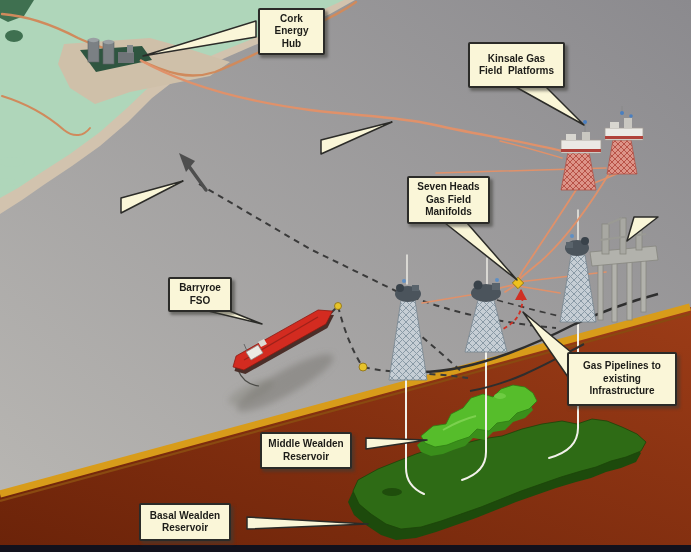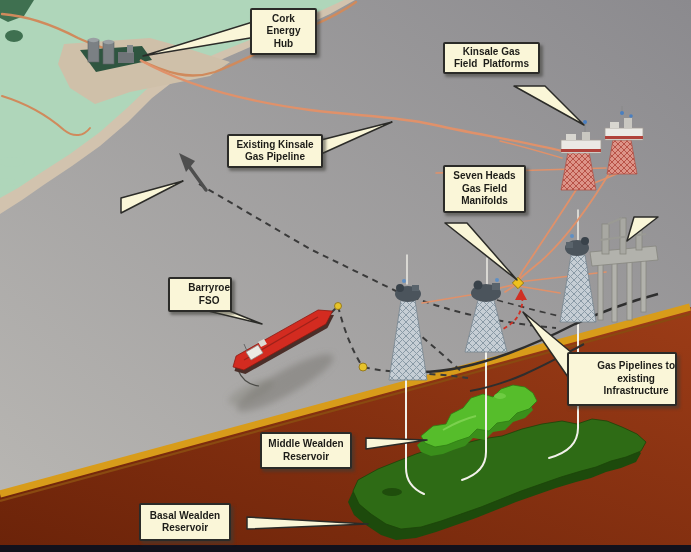--- a/index.html
+++ b/index.html
@@ -226,43 +226,39 @@
     <polygon points="121,198 121,213 183,181"></polygon>
     <polygon points="445,223 467,223 517,280"></polygon>
     <polygon points="634,217 658,217 627,241"></polygon>
     <polygon points="204,310 227,310 262,324"></polygon>
     <polygon points="572,353 568,377 523,312"></polygon>
     <polygon points="366,438 366,449 427,440"></polygon>
     <polygon points="247,517 247,529 368,524"></polygon>
   </g>
 </svg>
 
-<div class="callout" style="left:250px;top:8px;width:67px;height:47px;">
+<div class="callout" style="left:258px;top:8px;width:67px;height:47px;">
   <span class="callout-text">Cork
 Energy
 Hub</span>
 </div>
-<div class="callout" style="left:443px;top:42px;width:97px;height:32px;">
+<div class="callout" style="left:468px;top:42px;width:97px;height:46px;">
   <span class="callout-text">Kinsale Gas
 Field  Platforms</span>
 </div>
-<div class="callout" style="left:227px;top:134px;width:96px;height:34px;">
-  <span class="callout-text">Existing Kinsale
-Gas Pipeline</span>
-</div>
-<div class="callout" style="left:407px;top:165px;width:83px;height:48px;margin-left:36px;">
+<div class="callout" style="left:407px;top:176px;width:83px;height:48px;">
   <span class="callout-text">Seven Heads
 Gas Field
 Manifolds</span>
 </div>
-<div class="callout" style="left:168px;top:277px;width:64px;height:35px;justify-content:flex-end;">
+<div class="callout" style="left:168px;top:277px;width:64px;height:35px;">
   <span class="callout-text">Barryroe
 FSO</span>
 </div>
-<div class="callout" style="left:567px;top:352px;width:110px;height:54px;justify-content:flex-end;">
+<div class="callout" style="left:567px;top:352px;width:110px;height:54px;">
   <span class="callout-text">Gas Pipelines to
 existing
 Infrastructure</span>
 </div>
 <div class="callout" style="left:260px;top:432px;width:92px;height:37px;">
   <span class="callout-text">Middle Wealden
 Reservoir</span>
 </div>
 <div class="callout" style="left:139px;top:503px;width:92px;height:38px;">
   <span class="callout-text">Basal Wealden

